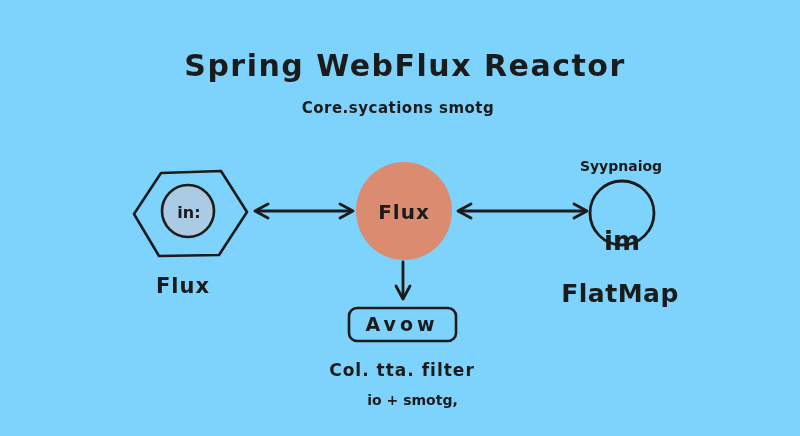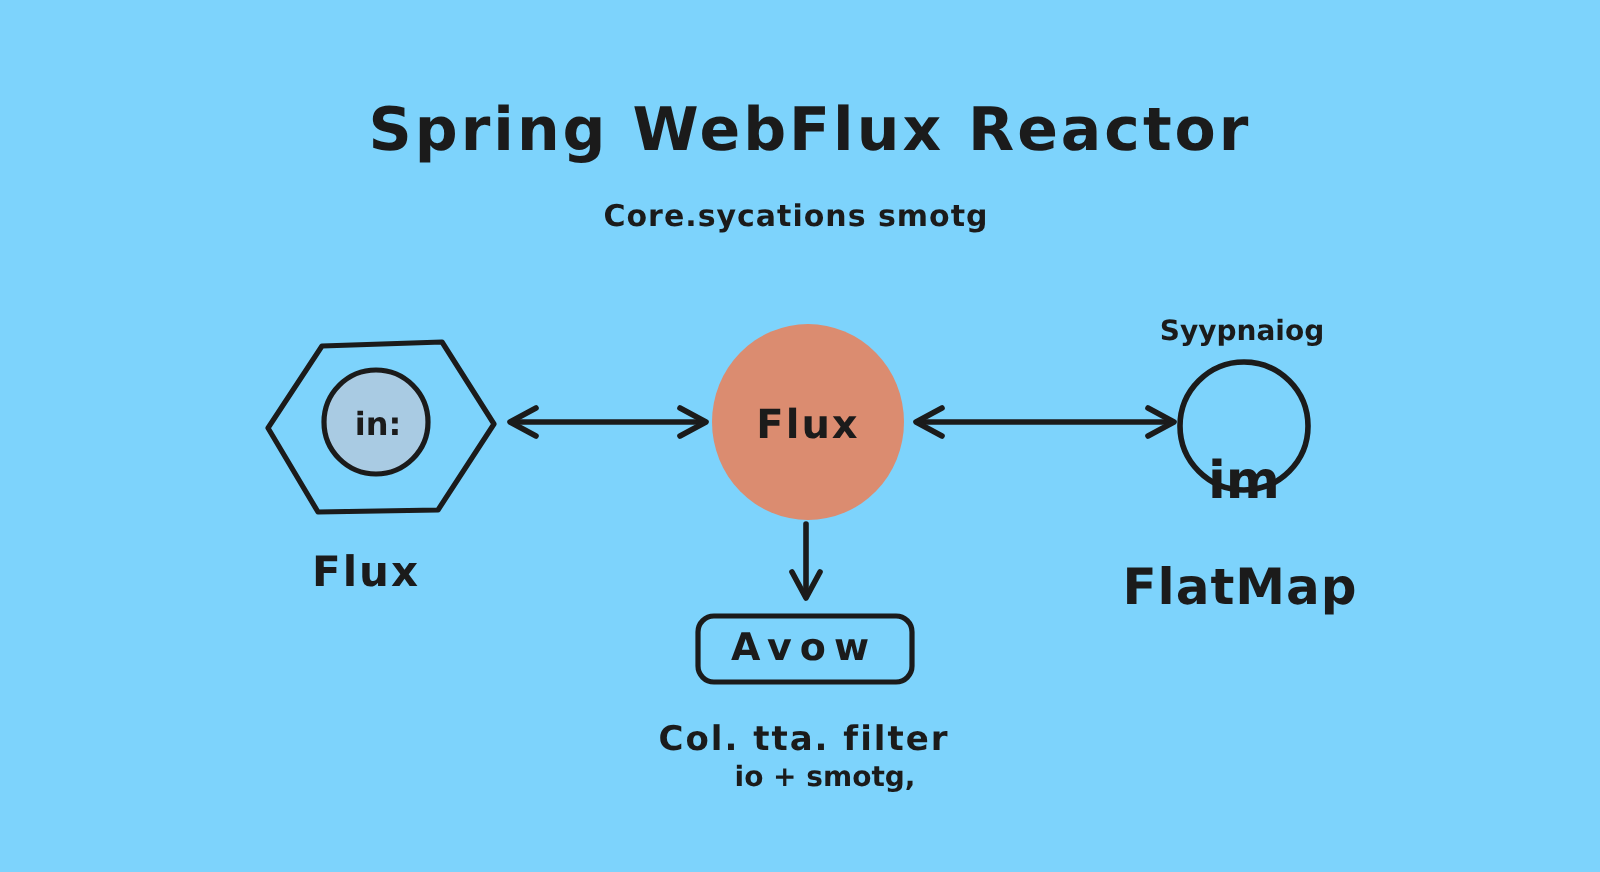--- a/index.html
+++ b/index.html
@@ -75,21 +75,21 @@
     left: 402px; top: 324px;
     font-size: 19px;
     letter-spacing: 4px;
   }
   .caption-1 {
     left: 402px; top: 360px;
     font-size: 17px;
     letter-spacing: 1px;
   }
   .caption-2 {
-    left: 400px; top: 381px;
+    left: 400px; top: 392px;
     font-size: 14px;
     padding-left: 25px;
   }
 </style>
 </head>
 <body>
 
 <div class="canvas">
 
   <svg width="800" height="436" viewBox="0 0 800 436">

